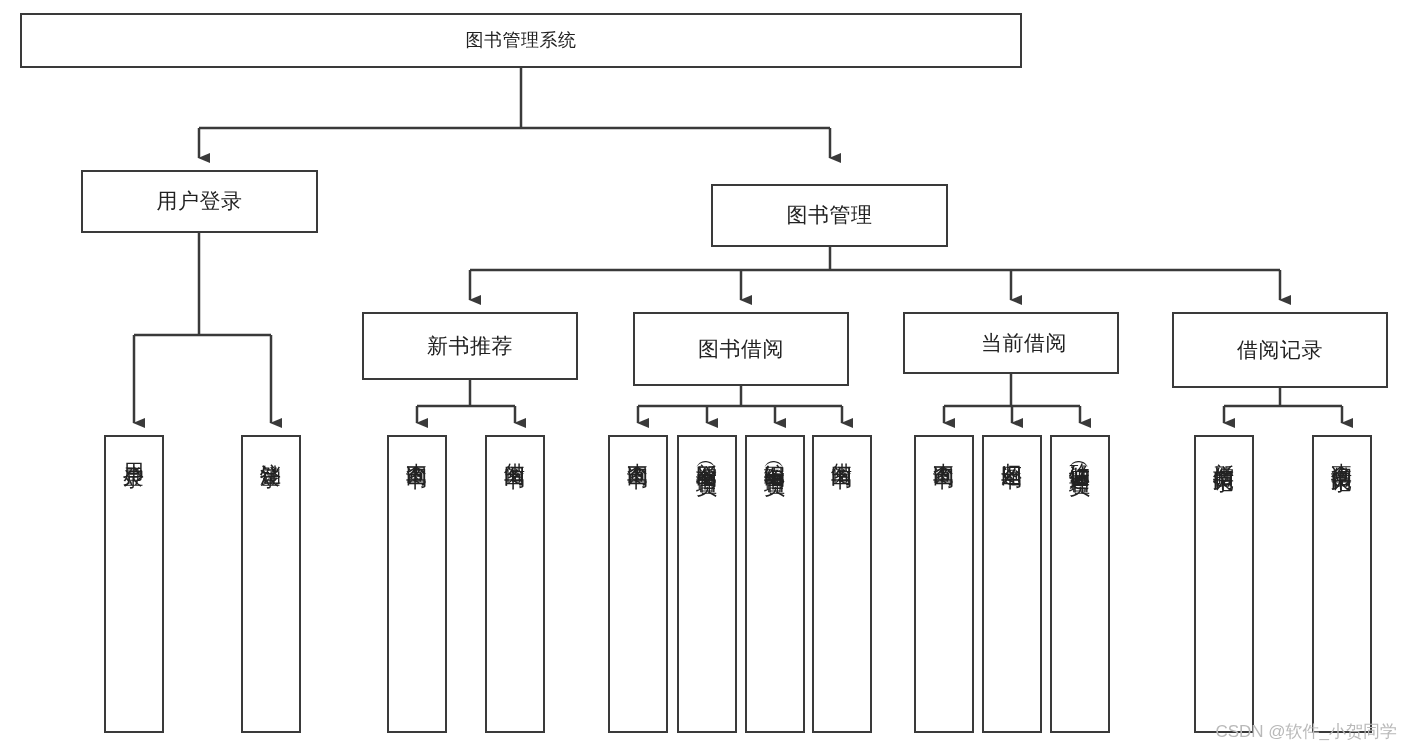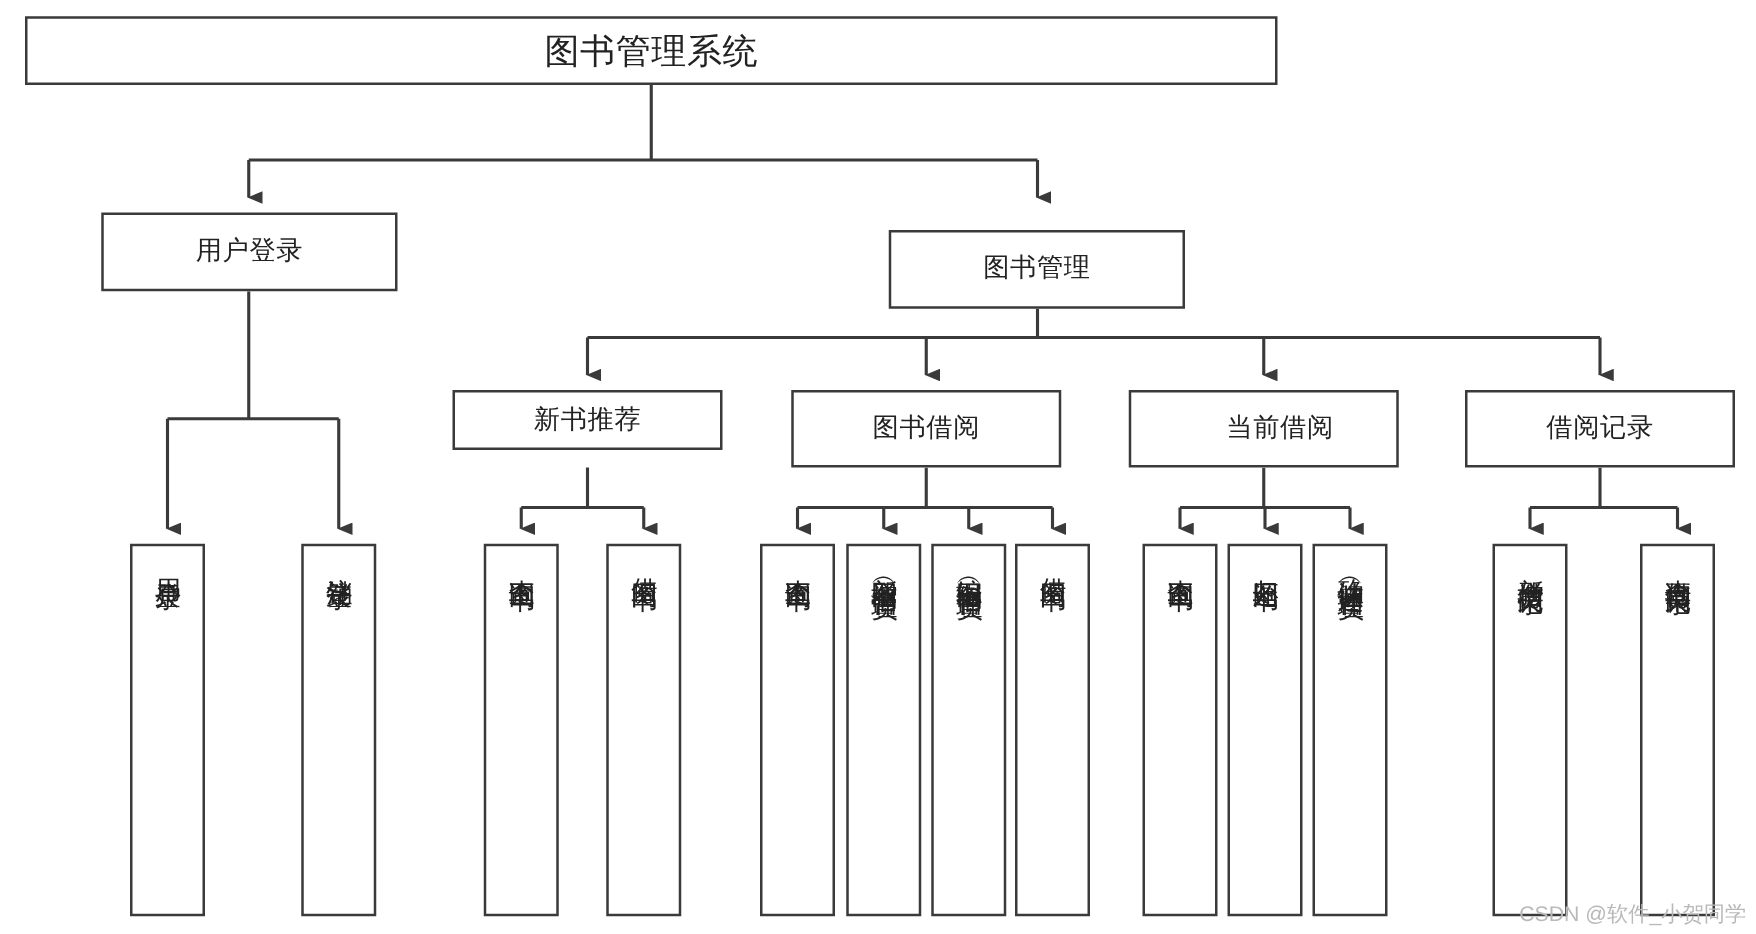--- a/index.html
+++ b/index.html
@@ -39,21 +39,22 @@
   .node .label {
     display: block;
     line-height: 1.18;
     letter-spacing: 0.5px;
     white-space: nowrap;
   }
   .node.h .label {
     font-size: 21px;
   }
   .node.root .label {
-    font-size: 28px;
+    font-size: 18px;
+    font-family: Liberation Serif, serif;
   }
   .node.v {
     align-items: flex-start;
     padding-top: 9px;
   }
   .node.v .label {
     writing-mode: vertical-rl;
     text-orientation: upright;
     font-size: 21px;
     letter-spacing: 2px;
@@ -129,30 +130,30 @@
     <span class="label">图书管理系统</span>
   </div>
 
   <div class="node h" style="left:81px; top:170px; width:237px; height:63px;">
     <span class="label">用户登录</span>
   </div>
   <div class="node h" style="left:711px; top:184px; width:237px; height:63px;">
     <span class="label">图书管理</span>
   </div>
 
-  <div class="node h" style="left:362px; top:312px; width:216px; height:48px;">
+  <div class="node h" style="left:362px; top:312px; width:216px; height:68px;">
     <span class="label">新书推荐</span>
   </div>
-  <div class="node h" style="left:633px; top:312px; width:216px; height:62px;">
+  <div class="node h" style="left:633px; top:312px; width:216px; height:74px;">
     <span class="label">图书借阅</span>
   </div>
   <div class="node h" style="left:903px; top:312px; width:216px; height:62px;padding-left:26px;">
     <span class="label">当前借阅</span>
   </div>
-  <div class="node h" style="left:1172px; top:312px; width:216px; height:62px;">
+  <div class="node h" style="left:1172px; top:312px; width:216px; height:76px;">
     <span class="label">借阅记录</span>
   </div>
 
   <div class="node v" style="left:104px; top:435px; width:60px; height:298px;">
     <span class="label">用户登录</span>
   </div>
   <div class="node v" style="left:241px; top:435px; width:60px; height:298px;">
     <span class="label">注销登录</span>
   </div>
 

